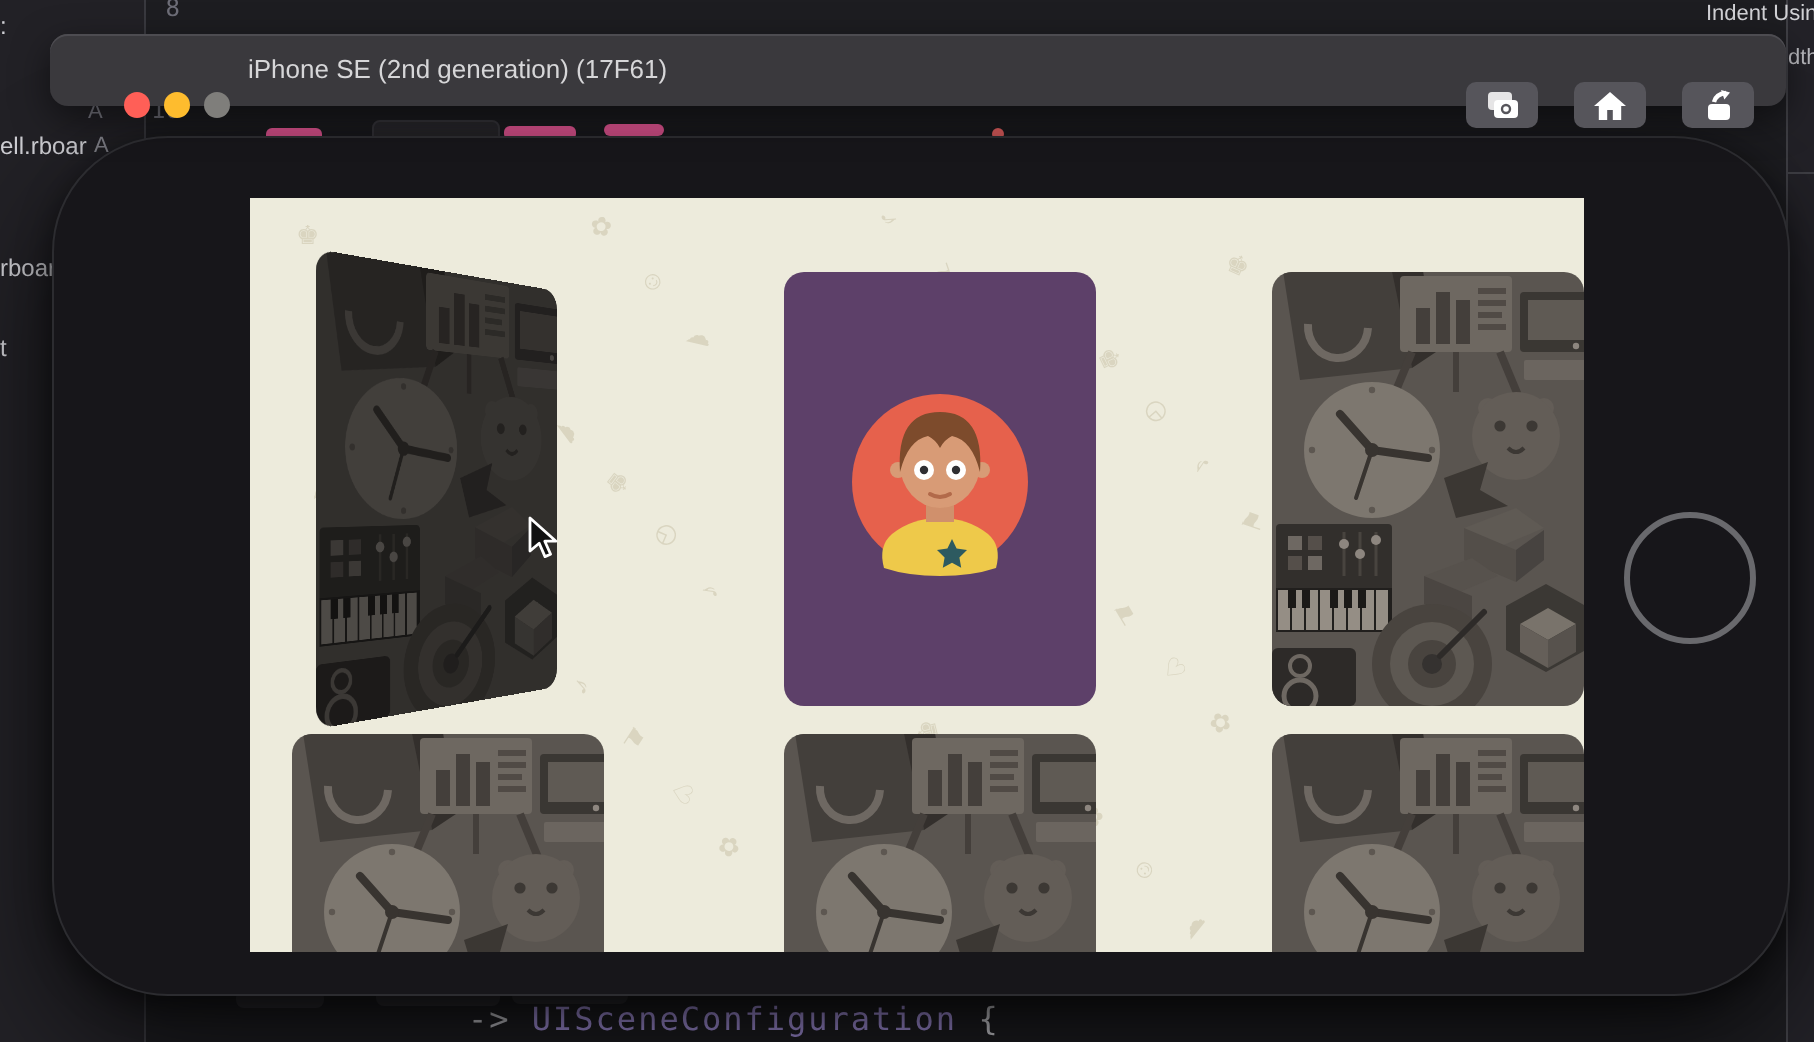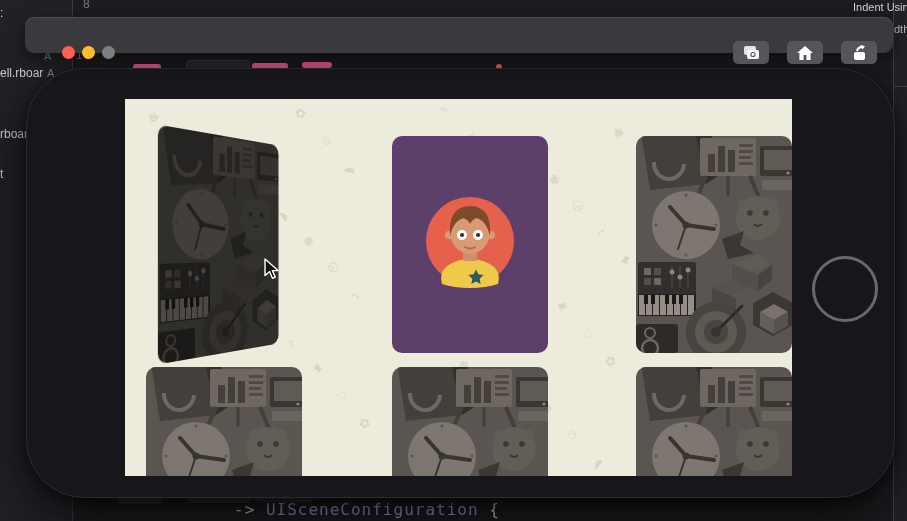--- a/index.html
+++ b/index.html
@@ -187,20 +187,21 @@
 
   <div class="code-pill" style="left:118px;top:495px;width:44px;height:9px;"></div>
   <div class="code-pill" style="left:188px;top:493px;width:62px;height:10px;"></div>
   <div class="code-pill" style="left:256px;top:491px;width:58px;height:11px;"></div>
   <div class="code-line"><span class="code-arrow">-&gt;</span><span class="code-type"> UISceneConfiguration</span><span class="code-brace"> {</span></div>
 
   <div class="titlebar">
     <div class="tl tl-red"></div>
     <div class="tl tl-yellow"></div>
     <div class="tl tl-gray"></div>
+    <span class="win-title">iPhone SE (2nd generation) (17F61)</span>
     <div class="tb-btn" style="left:708px;">
       <svg width="20" height="16" viewBox="0 0 20 16">
         <rect x="3" y="1" width="12" height="9" rx="2" fill="#fff" opacity=".85"></rect>
         <rect x="6" y="5" width="12" height="9" rx="2" fill="#fff"></rect>
         <circle cx="12" cy="9.5" r="2.6" fill="#56555b"></circle>
         <circle cx="12" cy="9.5" r="1.4" fill="#fff"></circle>
       </svg>
     </div>
     <div class="tb-btn" style="left:762px;">
       <svg width="18" height="16" viewBox="0 0 18 16">

